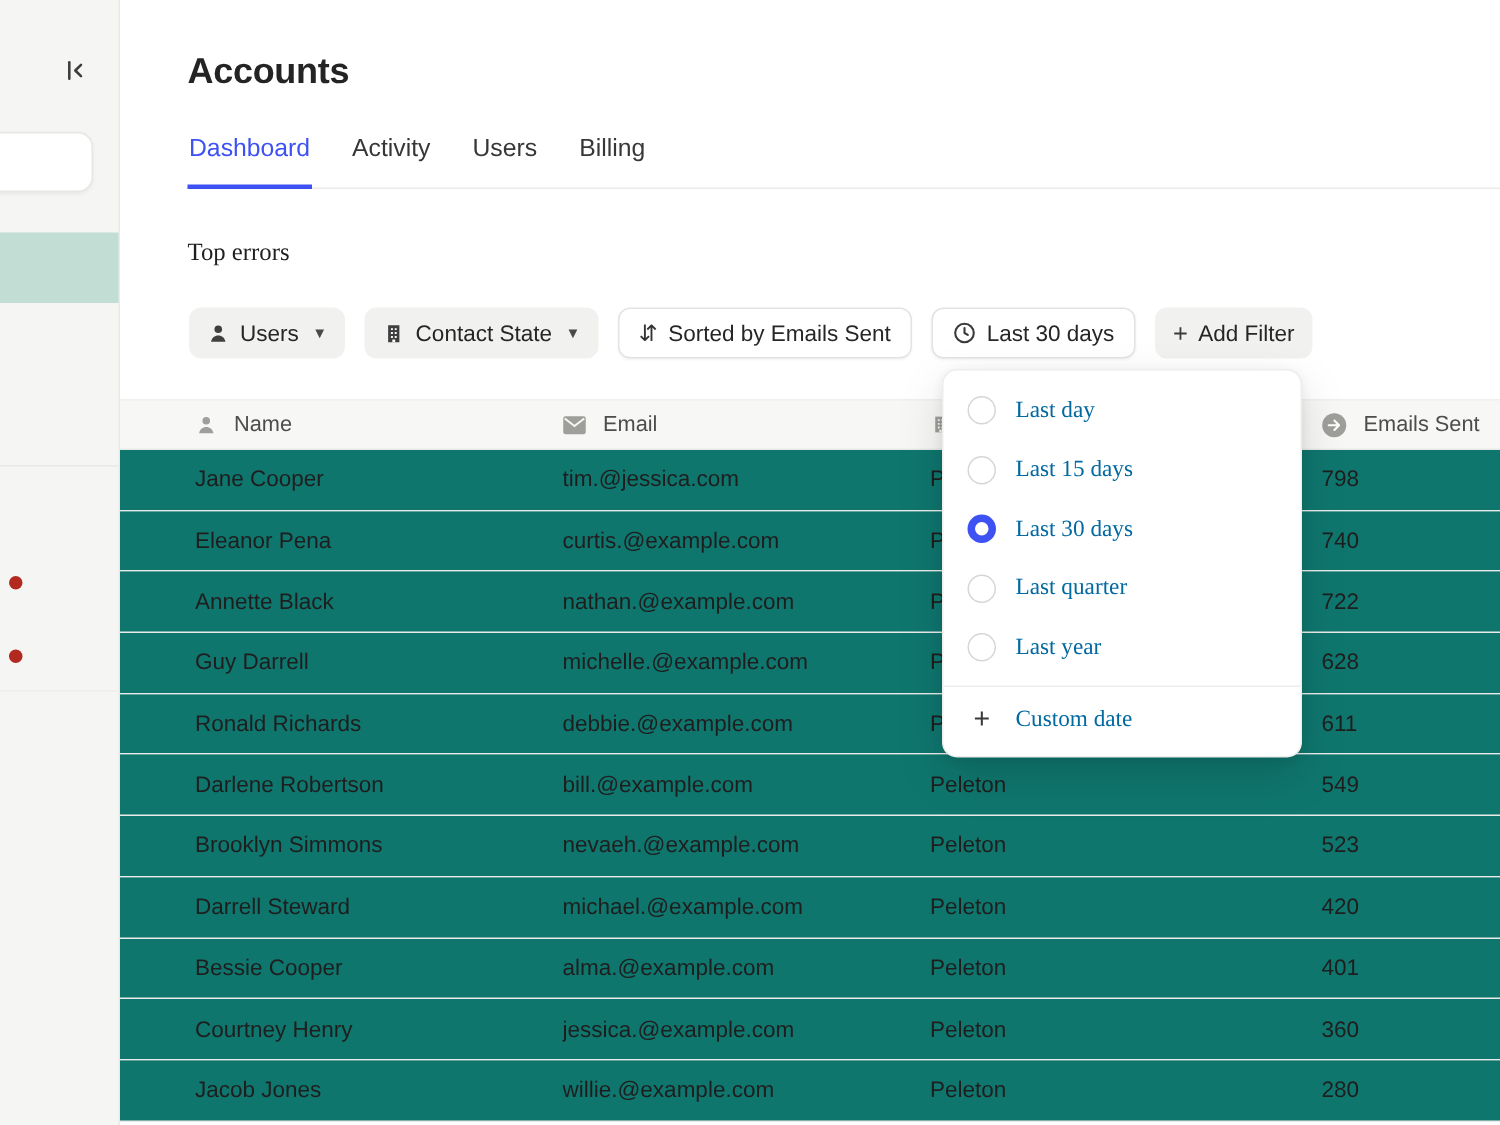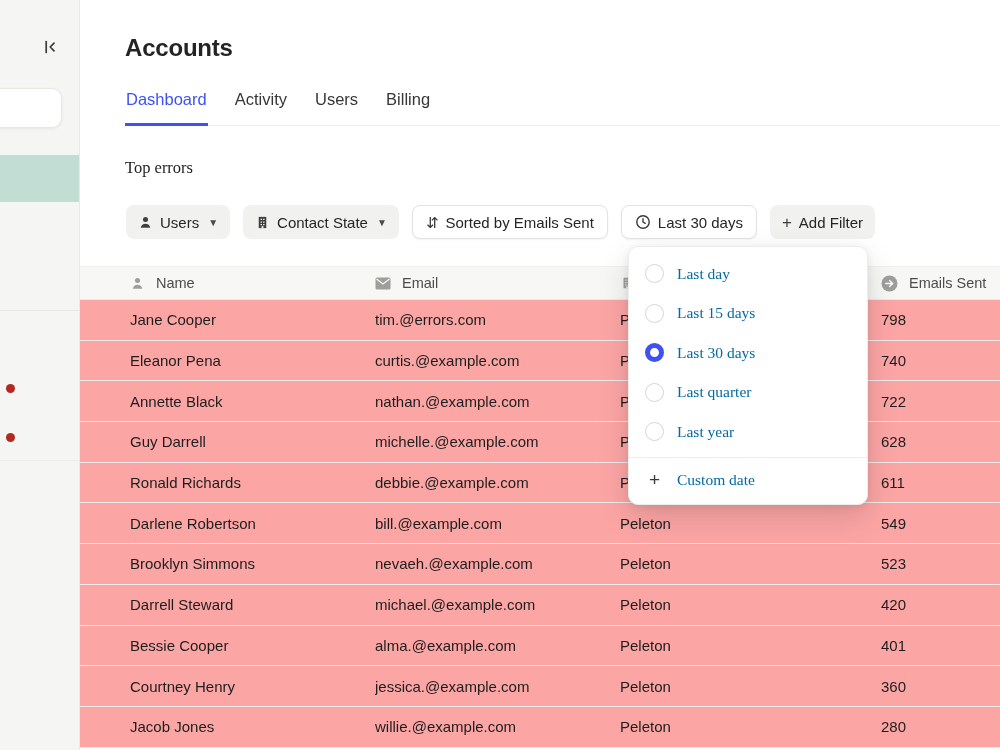--- a/index.html
+++ b/index.html
@@ -88,21 +88,21 @@
   
   .table { position: absolute; left: 0; right: 0; top: 266px; }
   .thead {
     height: 34px; background: #f7f7f5;
     border-top: 1px solid #efefec; border-bottom: 1px solid #e9e9e7;
   }
   .trow, .thead-row {
     display: grid; grid-template-columns: 50px 245px 245px 257px 1fr;
     align-items: center; height: 100%;
   }
-  .trow { height: 40.7px; border-bottom: 1px solid #ebebe9; background: #fca5a5; }
+  .trow { height: 40.7px; border-bottom: 1px solid #ebebe9; background: #0f766e; }
   .hcell { display: flex; align-items: center; gap: 11px; font-size: 14.5px; color: #4d4d4d; }
   .hcell .hicon { display: inline-flex; flex: none; }
   .cell { font-size: 15px; color: #1e1e1e; overflow: hidden; white-space: nowrap; }
   .cell.emails, .hcell.emails { padding-left: 4px; }
 
   
   .dropdown-panel {
     position: absolute; left: 628px; top: 246px; width: 240px;
     background: #ffffff; border: 1px solid #ededeb; border-radius: 10px;
     box-shadow: 0 12px 32px rgba(0,0,0,0.13), 0 2px 8px rgba(0,0,0,0.07);
@@ -260,21 +260,21 @@
             <span>Emails Sent</span>
           </div>
         </div>
       </div>
 
       <div class="tbody">
 
           <div class="trow">
             <div class="cell"></div>
             <div class="cell">Jane Cooper</div>
-            <div class="cell">tim.@errors.com</div>
+            <div class="cell">tim.@jessica.com</div>
             <div class="cell">Peleton</div>
             <div class="cell emails">798</div>
           </div>
 
           <div class="trow">
             <div class="cell"></div>
             <div class="cell">Eleanor Pena</div>
             <div class="cell">curtis.@example.com</div>
             <div class="cell">Peleton</div>
             <div class="cell emails">740</div>

